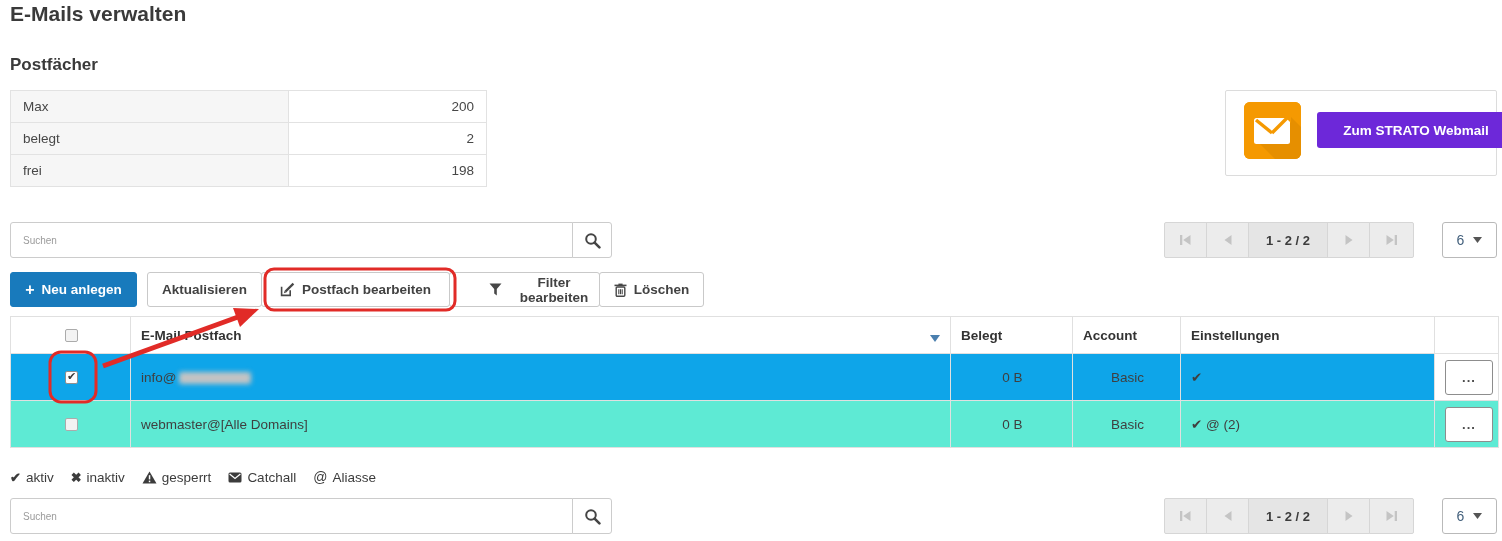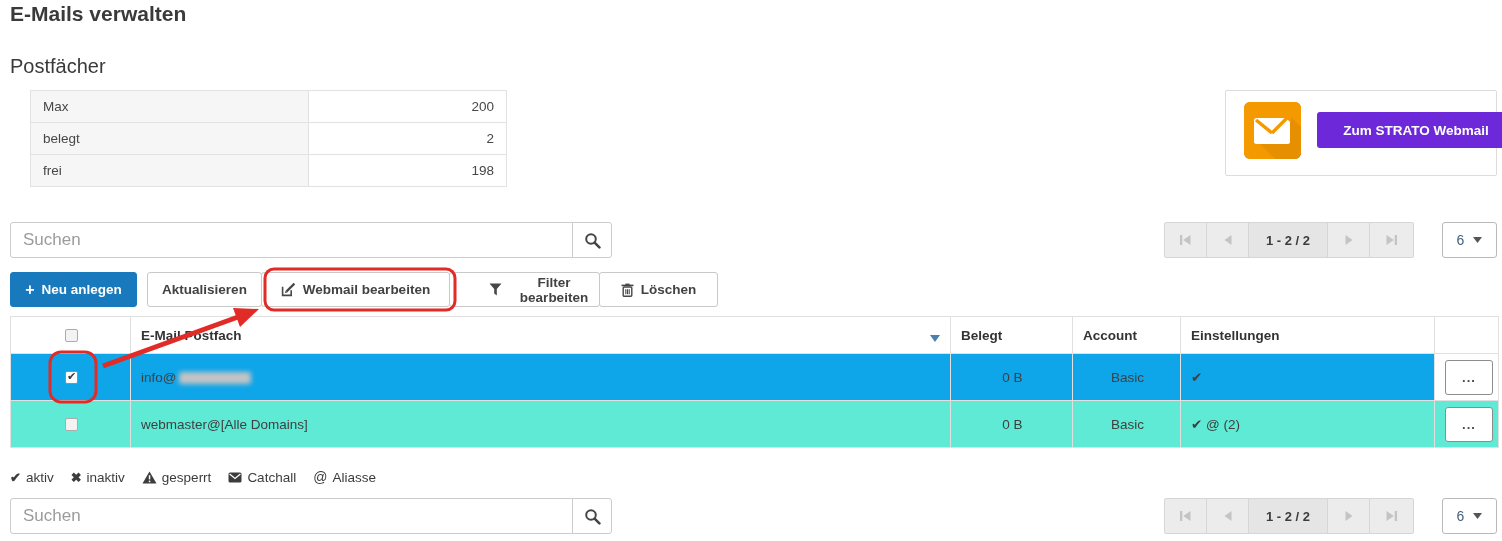--- a/index.html
+++ b/index.html
@@ -2,37 +2,37 @@
 <html><head>
 <meta charset="utf-8">
 <style>
   * { margin:0; padding:0; box-sizing:border-box; }
   body { background:#fff; }
   .screen {
     position:relative; width:1502px; height:541px; background:#ffffff;
     font-family:"Liberation Sans", sans-serif; color:#3c3c3c; overflow:hidden;
   }
   .page-title { position:absolute; left:10px; top:2px; font-size:21px; font-weight:bold; color:#3a3a3a; }
-  .section-title { position:absolute; left:10px; top:55px; font-size:20px; font-weight:normal; color:#3a3a3a; }
-
-  
-  .stats-table { position:absolute; left:10px; top:90px; width:477px; border-collapse:collapse; font-size:13.5px; color:#474747;margin-left:20px; }
+  .section-title { position:absolute; left:10px; top:55px; font-size:17px; font-weight:bold; color:#3a3a3a; }
+
+  
+  .stats-table { position:absolute; left:10px; top:90px; width:477px; border-collapse:collapse; font-size:13.5px; color:#474747; }
   .stats-table td { border:1px solid #e2e2e2; height:32px; padding:0 12px; }
   .stats-table td.lbl { background:#f6f6f6; width:278px; }
   .stats-table td.val { text-align:right; background:#fff; }
 
   
   .webmail-panel { position:absolute; left:1225px; top:90px; width:272px; height:86px; border:1px solid #dcdcdc; border-radius:2px; background:#fff; }
   .webmail-icon { position:absolute; left:18px; top:11px; width:57px; height:57px; border-radius:6px; background:#f59901; overflow:hidden; }
   .webmail-btn { position:absolute; left:91px; top:21px; width:198px; height:36px; background:#6d28d9; border:none; border-radius:3px;
     color:#fff; font-weight:bold; font-size:13.5px; font-family:"Liberation Sans",sans-serif; display:flex; align-items:center; justify-content:center; cursor:pointer; }
 
   
   .search-input { position:absolute; left:10px; width:563px; height:36px; border:1px solid #cccccc; border-radius:3px 0 0 3px;
-    padding:0 12px; font-size:17px; color:#555; font-family:"Liberation Sans",sans-serif; outline:none; }
+    padding:0 12px; font-size:10px; color:#555; font-family:"Liberation Sans",sans-serif; outline:none; }
   .search-input::placeholder { color:#9b9b9b; opacity:1; }
   .search-btn { position:absolute; left:572px; width:40px; height:36px; background:#fff; border:1px solid #cccccc; border-radius:0 3px 3px 0;
     display:flex; align-items:center; justify-content:center; cursor:pointer; }
   .row-top { top:222px; } .row-bottom { top:498px; }
 
   
   .pager { position:absolute; left:1164px; width:254px; height:36px; display:flex; }
   .pager .pcell { height:36px; background:#ececec; border:1px solid #d6d6d6; margin-left:-1px; display:flex; align-items:center; justify-content:center; cursor:default; }
   .pager .pcell:first-child { margin-left:0; border-radius:2px 0 0 2px; }
   .pager .pcell:last-child { border-radius:0 2px 2px 0; }
@@ -43,21 +43,21 @@
     display:flex; align-items:center; justify-content:center; gap:9px; font-size:14px; color:#44617d; cursor:pointer; }
 
   
   .toolbar-btn { position:absolute; top:272px; height:35px; display:flex; align-items:center; justify-content:center; gap:7px;
     font-size:13.5px; font-weight:600; color:#424242; background:#fff; border:1px solid #c9c9c9; border-radius:3px; cursor:pointer;
     font-family:"Liberation Sans",sans-serif; }
   .btn-primary { left:10px; width:127px; background:#187abc; border-color:#187abc; color:#fff; font-weight:bold; }
   .btn-refresh { left:147px; width:115px; }
   .btn-edit    { left:261px; width:189px; }
   .btn-filter  { left:449px; width:151px;padding-left:39px; }
-  .btn-delete  { left:599px; width:119px;align-items:center; }
+  .btn-delete  { left:599px; width:105px;align-items:center; }
   .plus-glyph { font-size:16px; font-weight:bold; line-height:1; }
 
   
   .mail-table { position:absolute; left:10px; top:316px; width:1488px; border-collapse:collapse; table-layout:fixed; font-size:13.5px; color:#3f3f3f; }
   .mail-table th, .mail-table td { border:1px solid #e0e0e0; padding:0 10px; overflow:hidden; }
   .mail-table th { height:37px; text-align:left; font-weight:600; color:#333; background:#fff; }
   .mail-table td { height:47px; background:#5eead4; }
   .mail-table tr.striped td { background:#0ea5e9; }
   .mail-table tr.striped td.actions-cell { background:#fff; }
   .mail-table .c { text-align:center;padding-left:12px; }
@@ -176,21 +176,21 @@
     <span>Aktualisieren</span>
   </button>
   <button class="toolbar-btn btn-edit">
     <span>
       <svg width="15" height="15" viewBox="0 0 15 15">
         <path d="M1.6 4.8 V13.4 H10.2 V8.2" fill="none" stroke="#474747" stroke-width="1.6"></path>
         <path d="M5.6 9.4 L13.4 1.6" stroke="#474747" stroke-width="2.2"></path>
         <polygon points="3.8,11.2 4.8,8.4 6.6,10.2" fill="#474747"></polygon>
       </svg>
     </span>
-    <span>Webmail bearbeiten</span>
+    <span>Postfach bearbeiten</span>
   </button>
   <button class="toolbar-btn btn-filter">
     <span>
       <svg width="13" height="13" viewBox="0 0 13 13">
           <path d="M0.5 0.5 H12.5 L7.8 6 V12.5 L5.2 10.4 V6 Z" fill="#474747"></path>
         </svg>
     </span>
     <span>Filter bearbeiten</span>
   </button>
   <button class="toolbar-btn btn-delete">

